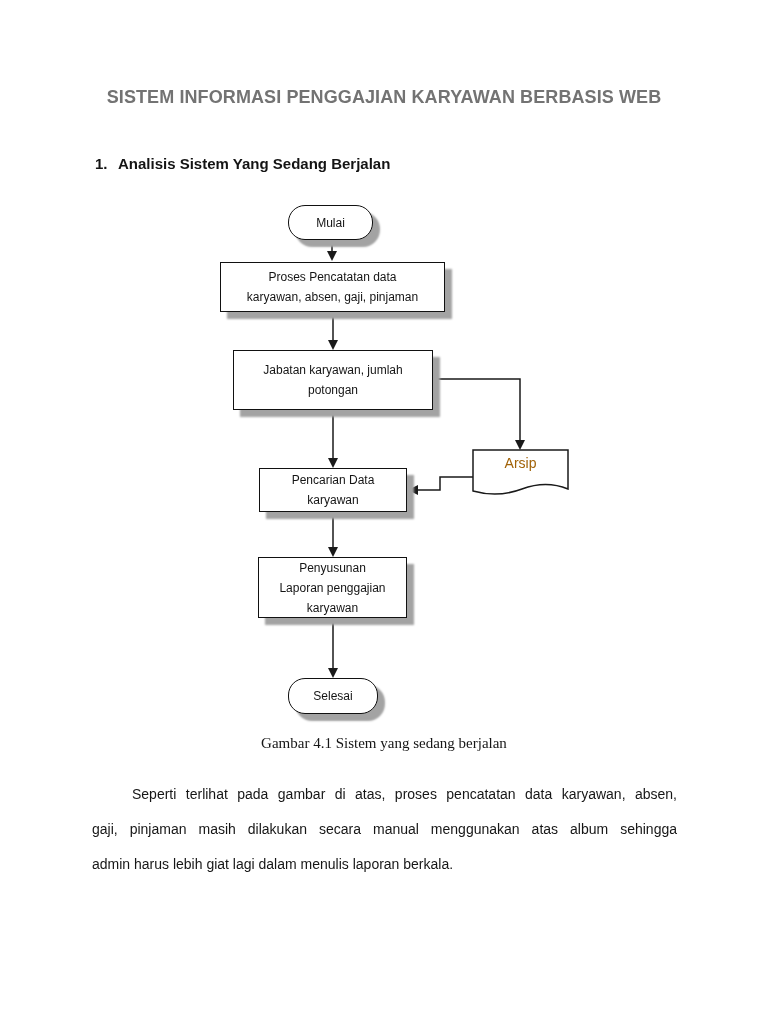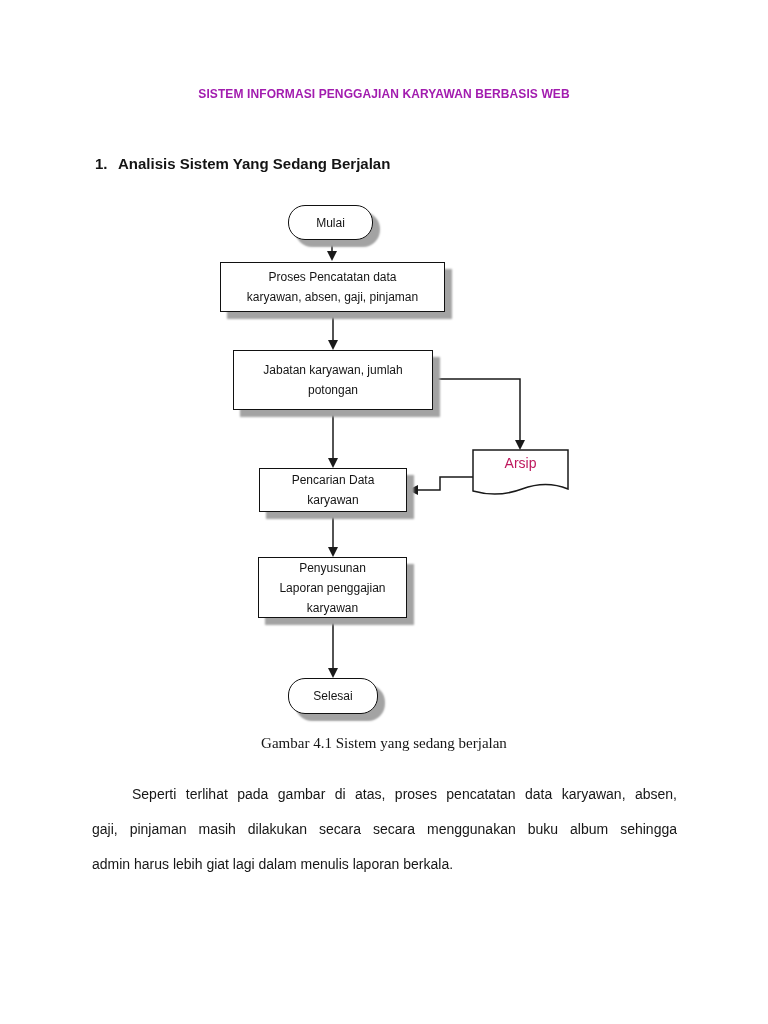--- a/index.html
+++ b/index.html
@@ -11,24 +11,24 @@
     font-family: "Liberation Sans", "DejaVu Sans", sans-serif;
     color: #111111;
     overflow: hidden;
   }
   .doc-title {
     position: absolute;
     top: 87px;
     left: 0;
     width: 768px;
     text-align: center;
-    font-size: 12px;
+    font-size: 18px;
     font-weight: bold;
     letter-spacing: 0.1px;
-    color: #a21caf;
+    color: #737373;
   }
   .section-heading {
     position: absolute;
     top: 155px;
     left: 95px;
     font-size: 15px;
     font-weight: bold;
     color: #141414;
     display: flex;
   }
@@ -55,21 +55,21 @@
   .node-p1      { left: 220px; top: 262px; width: 225px; height: 50px; }
   .node-p2      { left: 233px; top: 350px; width: 200px; height: 60px; }
   .node-p3      { left: 259px; top: 468px; width: 148px; height: 44px; }
   .node-p4      { left: 258px; top: 557px; width: 149px; height: 61px; }
   .node-end     { left: 288px; top: 678px; width: 90px;  height: 36px; }
   .arsip-label {
     position: absolute;
     left: 473px; top: 455px; width: 95px;
     text-align: center;
     font-size: 14px;
-    color: #be185d;
+    color: #a16207;
   }
   
   .fig-caption {
     position: absolute;
     top: 735px;
     left: 0;
     width: 768px;
     text-align: center;
     font-size: 15px;
     color: #161616;
@@ -158,17 +158,17 @@
   </div>
 
   <div class="node terminator node-end">
     <span>Selesai</span>
   </div>
 
   <div class="fig-caption">Gambar 4.1 Sistem yang sedang berjalan</div>
 
   <div class="body-paragraph">
     <div class="para-line para-just para-indent">Seperti terlihat pada gambar di atas, proses pencatatan data karyawan, absen,</div>
-    <div class="para-line para-just">gaji, pinjaman masih dilakukan secara secara menggunakan buku album sehingga</div>
+    <div class="para-line para-just">gaji, pinjaman masih dilakukan secara manual menggunakan atas album sehingga</div>
     <div class="para-line">admin harus lebih giat lagi dalam menulis laporan berkala.</div>
   </div>
 
 </div>
 
 </body></html>

